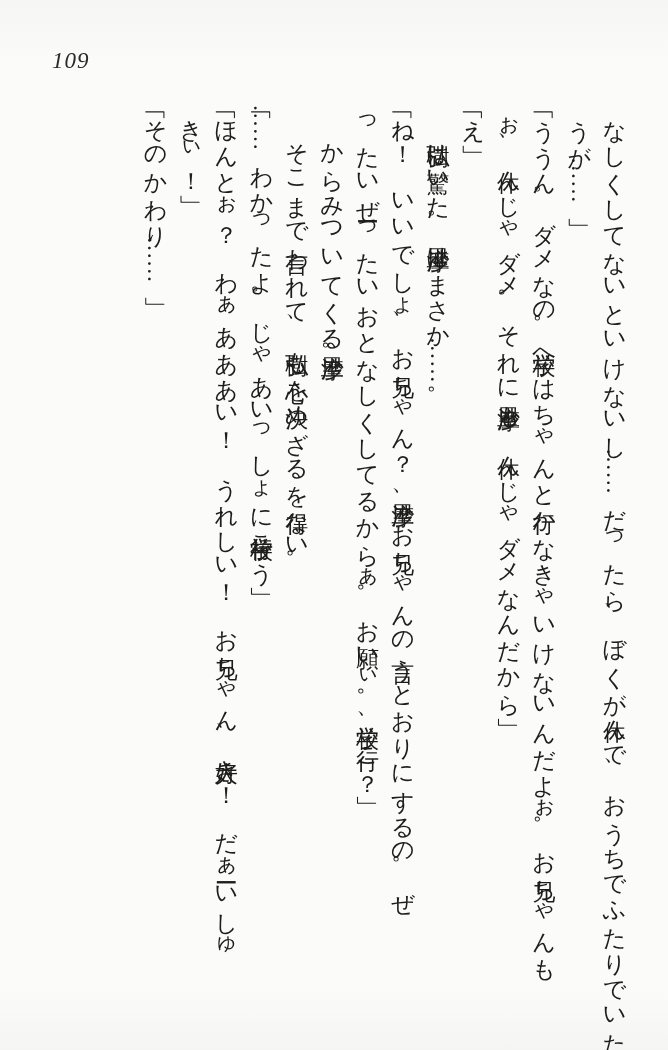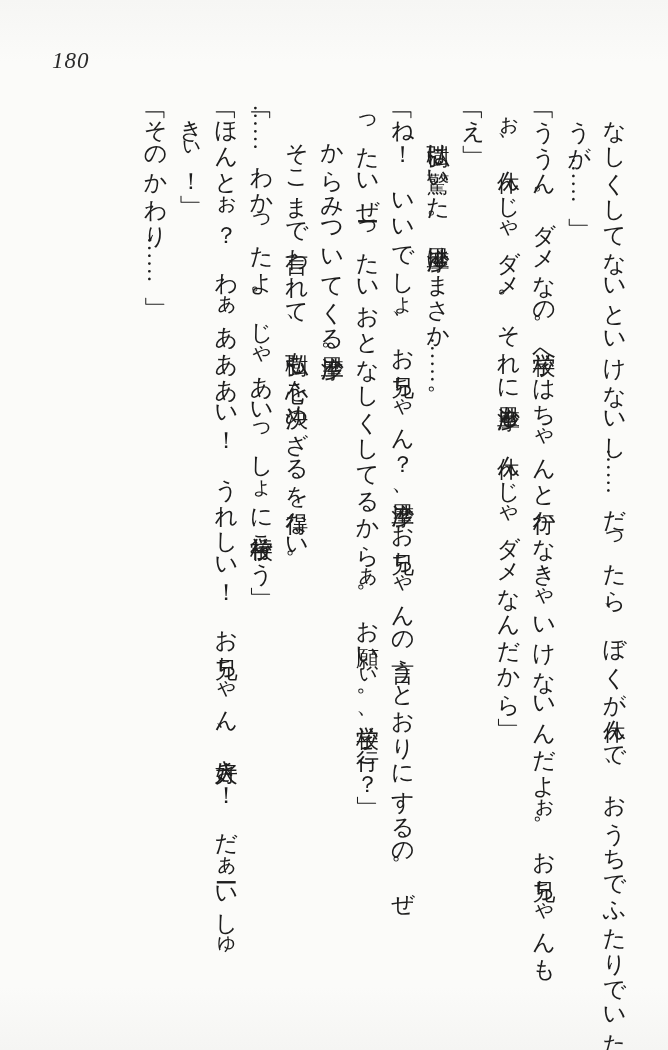--- a/index.html
+++ b/index.html
@@ -43,21 +43,21 @@
   .text-line {
     margin: 0;
     padding: 0;
     white-space: pre;
   }
 </style>
 </head>
 <body>
 
 <div class="page">
-  <div class="page-number">180</div>
+  <div class="page-number">109</div>
 
   <div class="text-block">
     <p class="text-line">なしくしてないといけないし……だったら、ぼくが休んで、おうちでふたりでいたほ</p>
     <p class="text-line">うが……」</p>
     <p class="text-line">「ううん。ダメなの。学校へはちゃんと行かなきゃいけないんだよぉ。お兄ちゃんも</p>
     <p class="text-line">ぉ、休んじゃダメ。それに摩里沙も、休んじゃダメなんだから」</p>
     <p class="text-line">「え」</p>
     <p class="text-line">　弘樹は驚いた。摩里沙はまさか……。</p>
     <p class="text-line">「ね！　いいでしょ、お兄ちゃん？　摩里沙、お兄ちゃんの言うとおりにするの。ぜ</p>
     <p class="text-line">ったいぜーったいおとなしくしてるからぁ。お願いぃ。学校、行こ？」</p>

